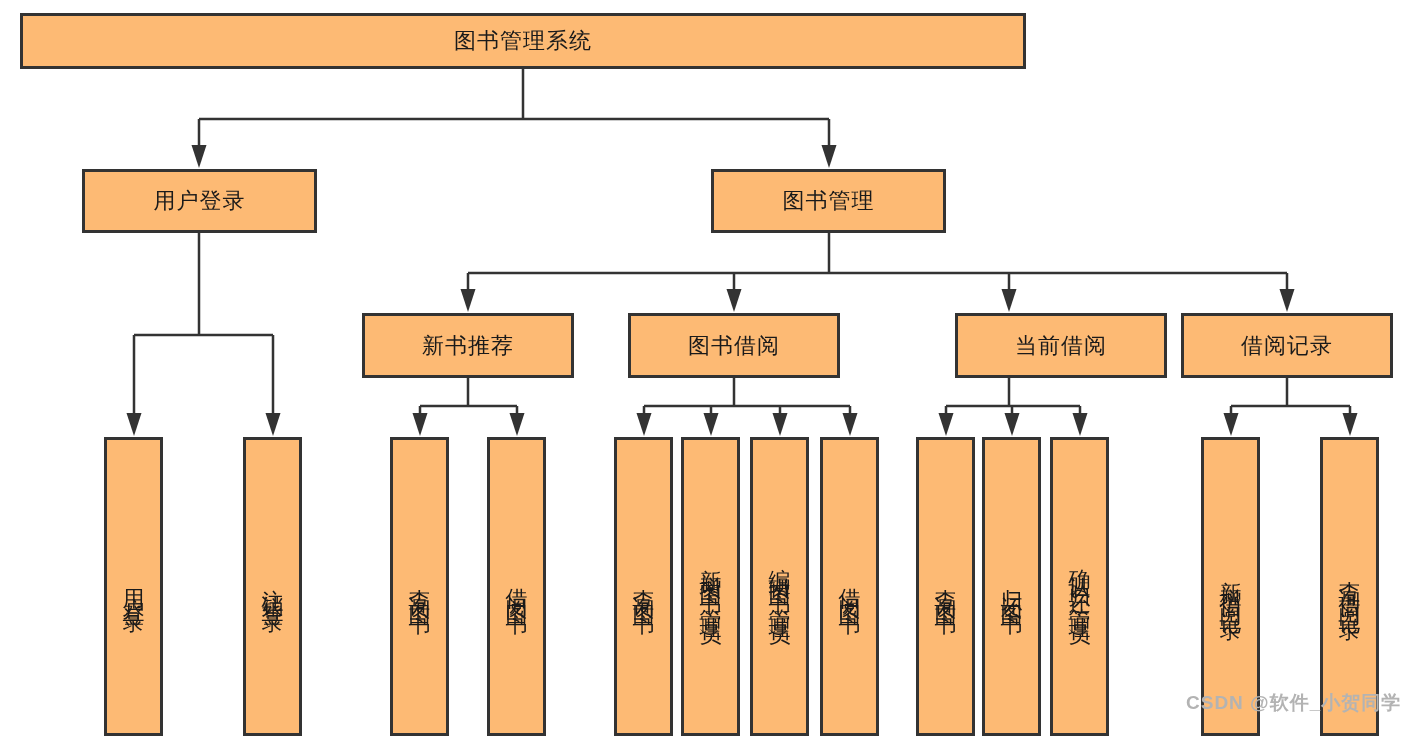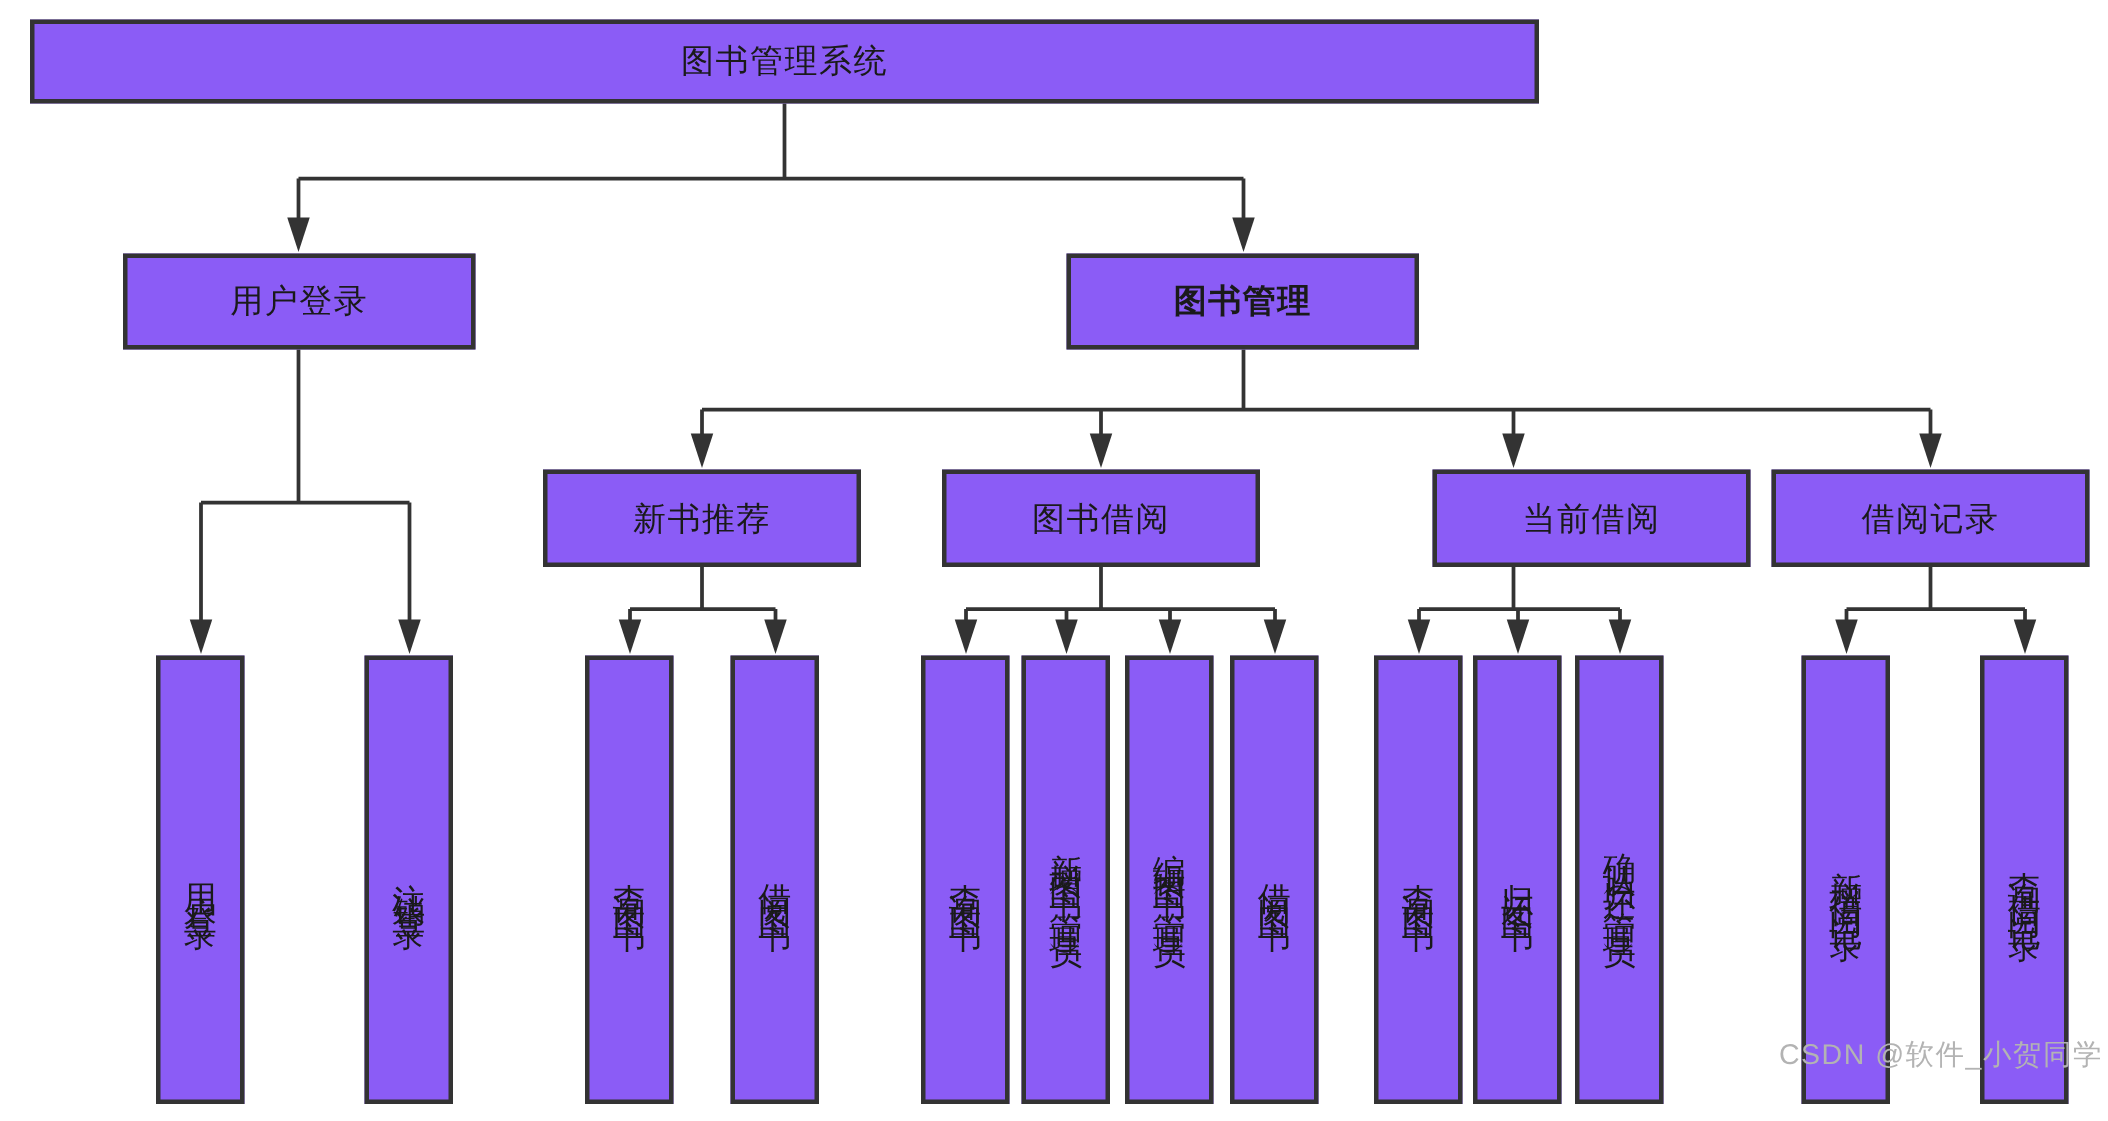--- a/index.html
+++ b/index.html
@@ -11,38 +11,38 @@
     background: var(--background, #ffffff);
     font-family: "Liberation Sans", "DejaVu Sans", sans-serif;
   }
   svg.connectors { position: absolute; left: 0; top: 0; width: 1405px; height: 747px; }
   .cline  { fill: none; stroke: var(--line, #333333); stroke-width: 2.5; }
   .carrow { fill: var(--line, #333333); stroke: none; }
   .node, .leaf {
     position: absolute;
     box-sizing: border-box;
     border: 3px solid var(--line, #333333);
-    background: #8b5cf6;
+    background: #fdba74;
     display: flex;
     align-items: center;
     justify-content: center;
     color: var(--text, #1a1a1a);
   }
   .node span { font-size: 22px; letter-spacing: 1px; white-space: nowrap; }
   .leaf span {
     writing-mode: vertical-rl;
     text-orientation: mixed;
     font-size: 22px;
     letter-spacing: 8px;
     line-height: 1;
   }
   
   .n-root  { left: 20px;   top: 13px;  width: 1006px; height: 56px; }
   .n-l1a   { left: 82px;   top: 169px; width: 235px;  height: 64px; }
-  .n-l1b   { left: 711px;  top: 169px; width: 235px;  height: 64px; font-weight: bold; }
+  .n-l1b   { left: 711px;  top: 169px; width: 235px;  height: 64px; }
   .n-l2a   { left: 362px;  top: 313px; width: 212px;  height: 65px; }
   .n-l2b   { left: 628px;  top: 313px; width: 212px;  height: 65px; }
   .n-l2c   { left: 955px;  top: 313px; width: 212px;  height: 65px; }
   .n-l2d   { left: 1181px; top: 313px; width: 212px;  height: 65px; }
   .leaf    { top: 437px; width: 59px; height: 299px; }
   .lf-1a { left: 104px; }
   .lf-1b { left: 243px; }
   .lf-2a { left: 390px; }
   .lf-2b { left: 487px; }
   .lf-3a { left: 614px; }
@@ -55,20 +55,21 @@
   .lf-5a { left: 1201px; }
   .lf-5b { left: 1320px; }
   .watermark {
     position: absolute;
     left: 1186px;
     top: 690px;
     font-size: 19px;
     letter-spacing: 1px;
     white-space: nowrap;
     color: var(--watermark, #b3b3b3);
+    font-weight: bold;
   }
 </style>
 </head>
 <body>
 
 <div class="canvas">
 
   <svg class="connectors" viewBox="0 0 1405 747" xmlns="http://www.w3.org/2000/svg">
     <g>
       <path class="cline" d="M523 69 V119 M199 119 H829 M199 119 V148 M829 119 V148"></path>

